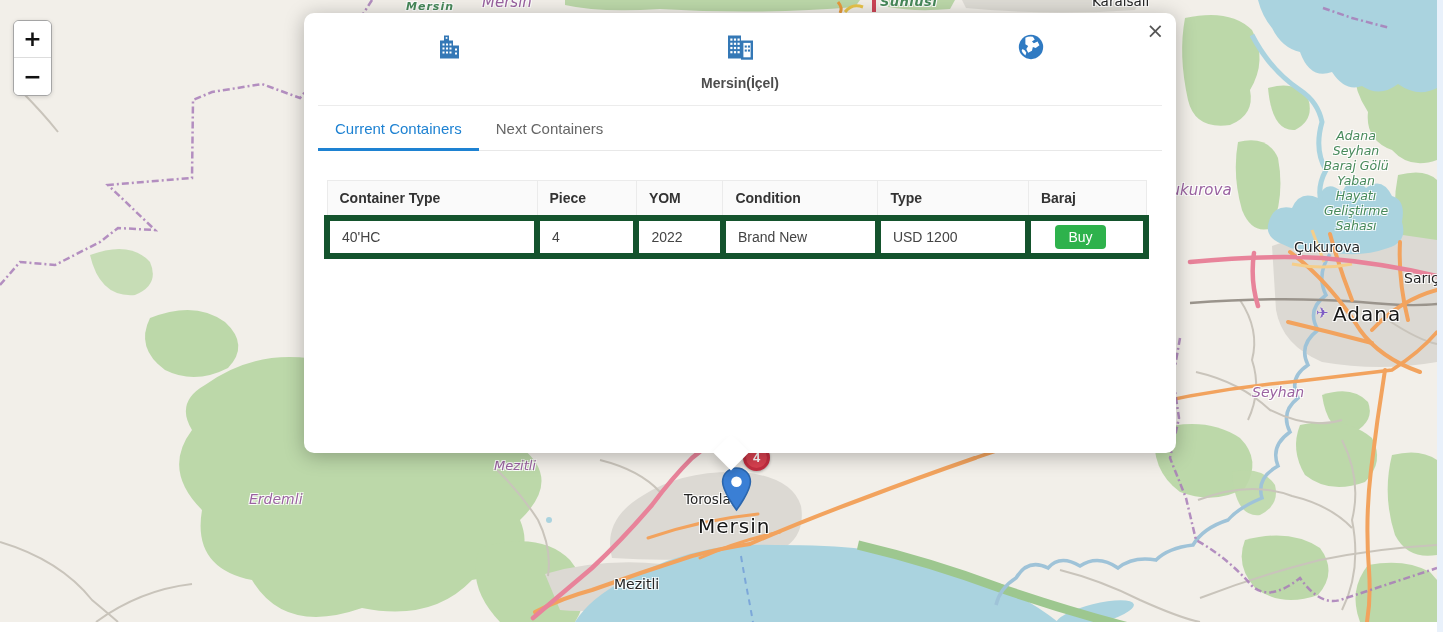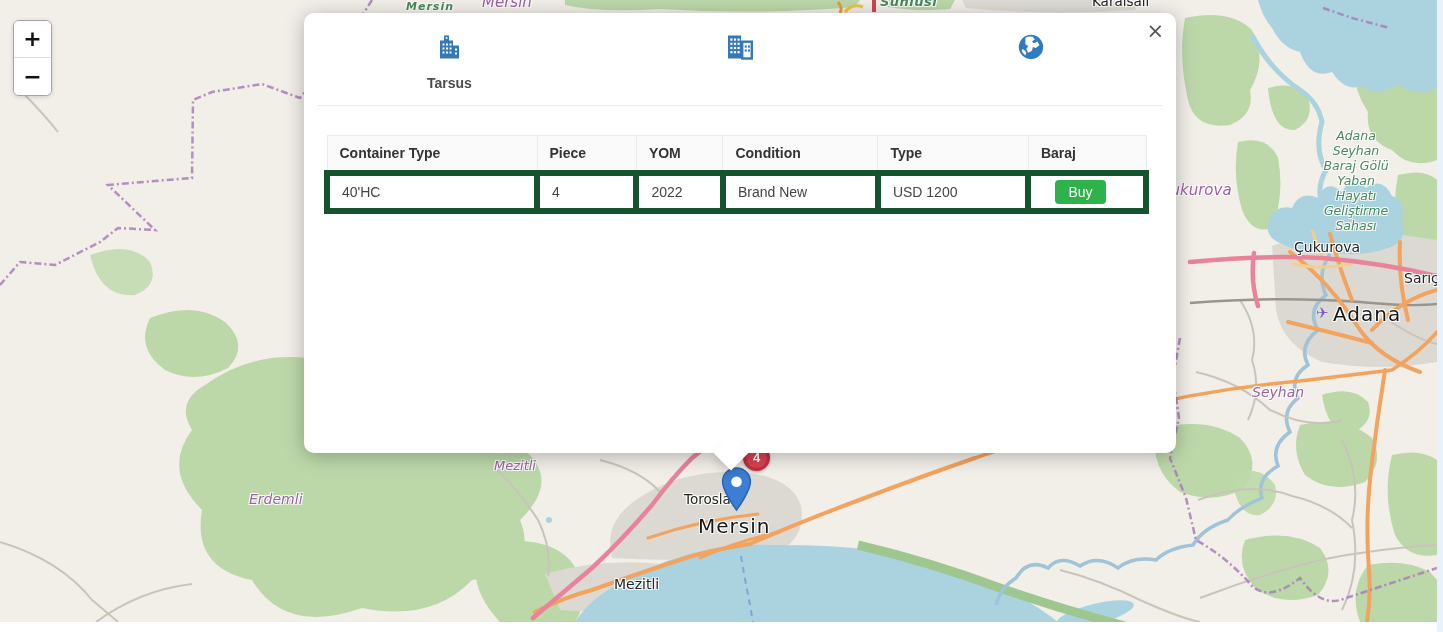--- a/index.html
+++ b/index.html
@@ -247,21 +247,20 @@
                 <rect x="13" y="15" width="2" height="2"></rect>
                 <rect x="16.5" y="15" width="2" height="2"></rect>
               <rect x="9.5" y="19" width="2" height="2"></rect>
                 <rect x="13" y="19" width="2" height="2"></rect>
                 <rect x="16.5" y="19" width="2" height="2"></rect>
               <rect x="22" y="16" width="2" height="2"></rect>
                 <rect x="22" y="20" width="2" height="2"></rect>
             </g>
           </svg>
         </span>
-        <div class="loc-name">Tarsus</div>
       </div>
       <div class="loc">
         <span class="loc-icon">
           <svg width="32" height="29" viewBox="0 0 32 28">
             <rect x="4" y="3" width="13" height="23" fill="#3478b6"></rect>
             <g fill="#ffffff">
               <rect x="6.3" y="6" width="2.2" height="2.2"></rect>
                 <rect x="9.9" y="6" width="2.2" height="2.2"></rect>
                 <rect x="13.5" y="6" width="2.2" height="2.2"></rect>
               <rect x="6.3" y="10.2" width="2.2" height="2.2"></rect>
@@ -276,34 +275,39 @@
             </g>
             <rect x="18.2" y="9.2" width="9.6" height="16.8" fill="none" stroke="#3478b6" stroke-width="2.4"></rect>
             <g fill="#3478b6">
               <rect x="20.7" y="13" width="2.1" height="2.1"></rect>
                 <rect x="23.9" y="13" width="2.1" height="2.1"></rect>
               <rect x="20.7" y="17" width="2.1" height="2.1"></rect>
                 <rect x="23.9" y="17" width="2.1" height="2.1"></rect>
             </g>
           </svg>
         </span>
+        <div class="loc-name">Mersin(İçel)</div>
       </div>
       <div class="loc">
         <span class="loc-icon">
           <svg width="30" height="30" viewBox="0 0 32 32">
             <circle cx="16" cy="16" r="13" fill="#2f7ac2"></circle>
             <path d="M10 6 q4 -2 8 -1 l2 3 -3 2 2 2 4 -2 2 4 -4 3 -3 -1 -1 4 -4 2 -2 -4 2 -3 -3 -2 z" fill="#ffffff"></path>
             <path d="M7 18 q3 1 4 4 l-1 3 q-3 -2 -4 -5 z" fill="#ffffff"></path>
           </svg>
         </span>
       </div>
     </div>
 
     <div class="popup-divider"></div>
 
+    <div class="tabs">
+      <div class="tab active">Current Containers</div>
+      <div class="tab">Next Containers</div>
+    </div>
 
     <table class="containers">
       <colgroup>
         <col style="width:212px">
           <col style="width:100px">
           <col style="width:87px">
         <col style="width:156px">
           <col style="width:152px">
           <col style="width:118px">
       </colgroup>

